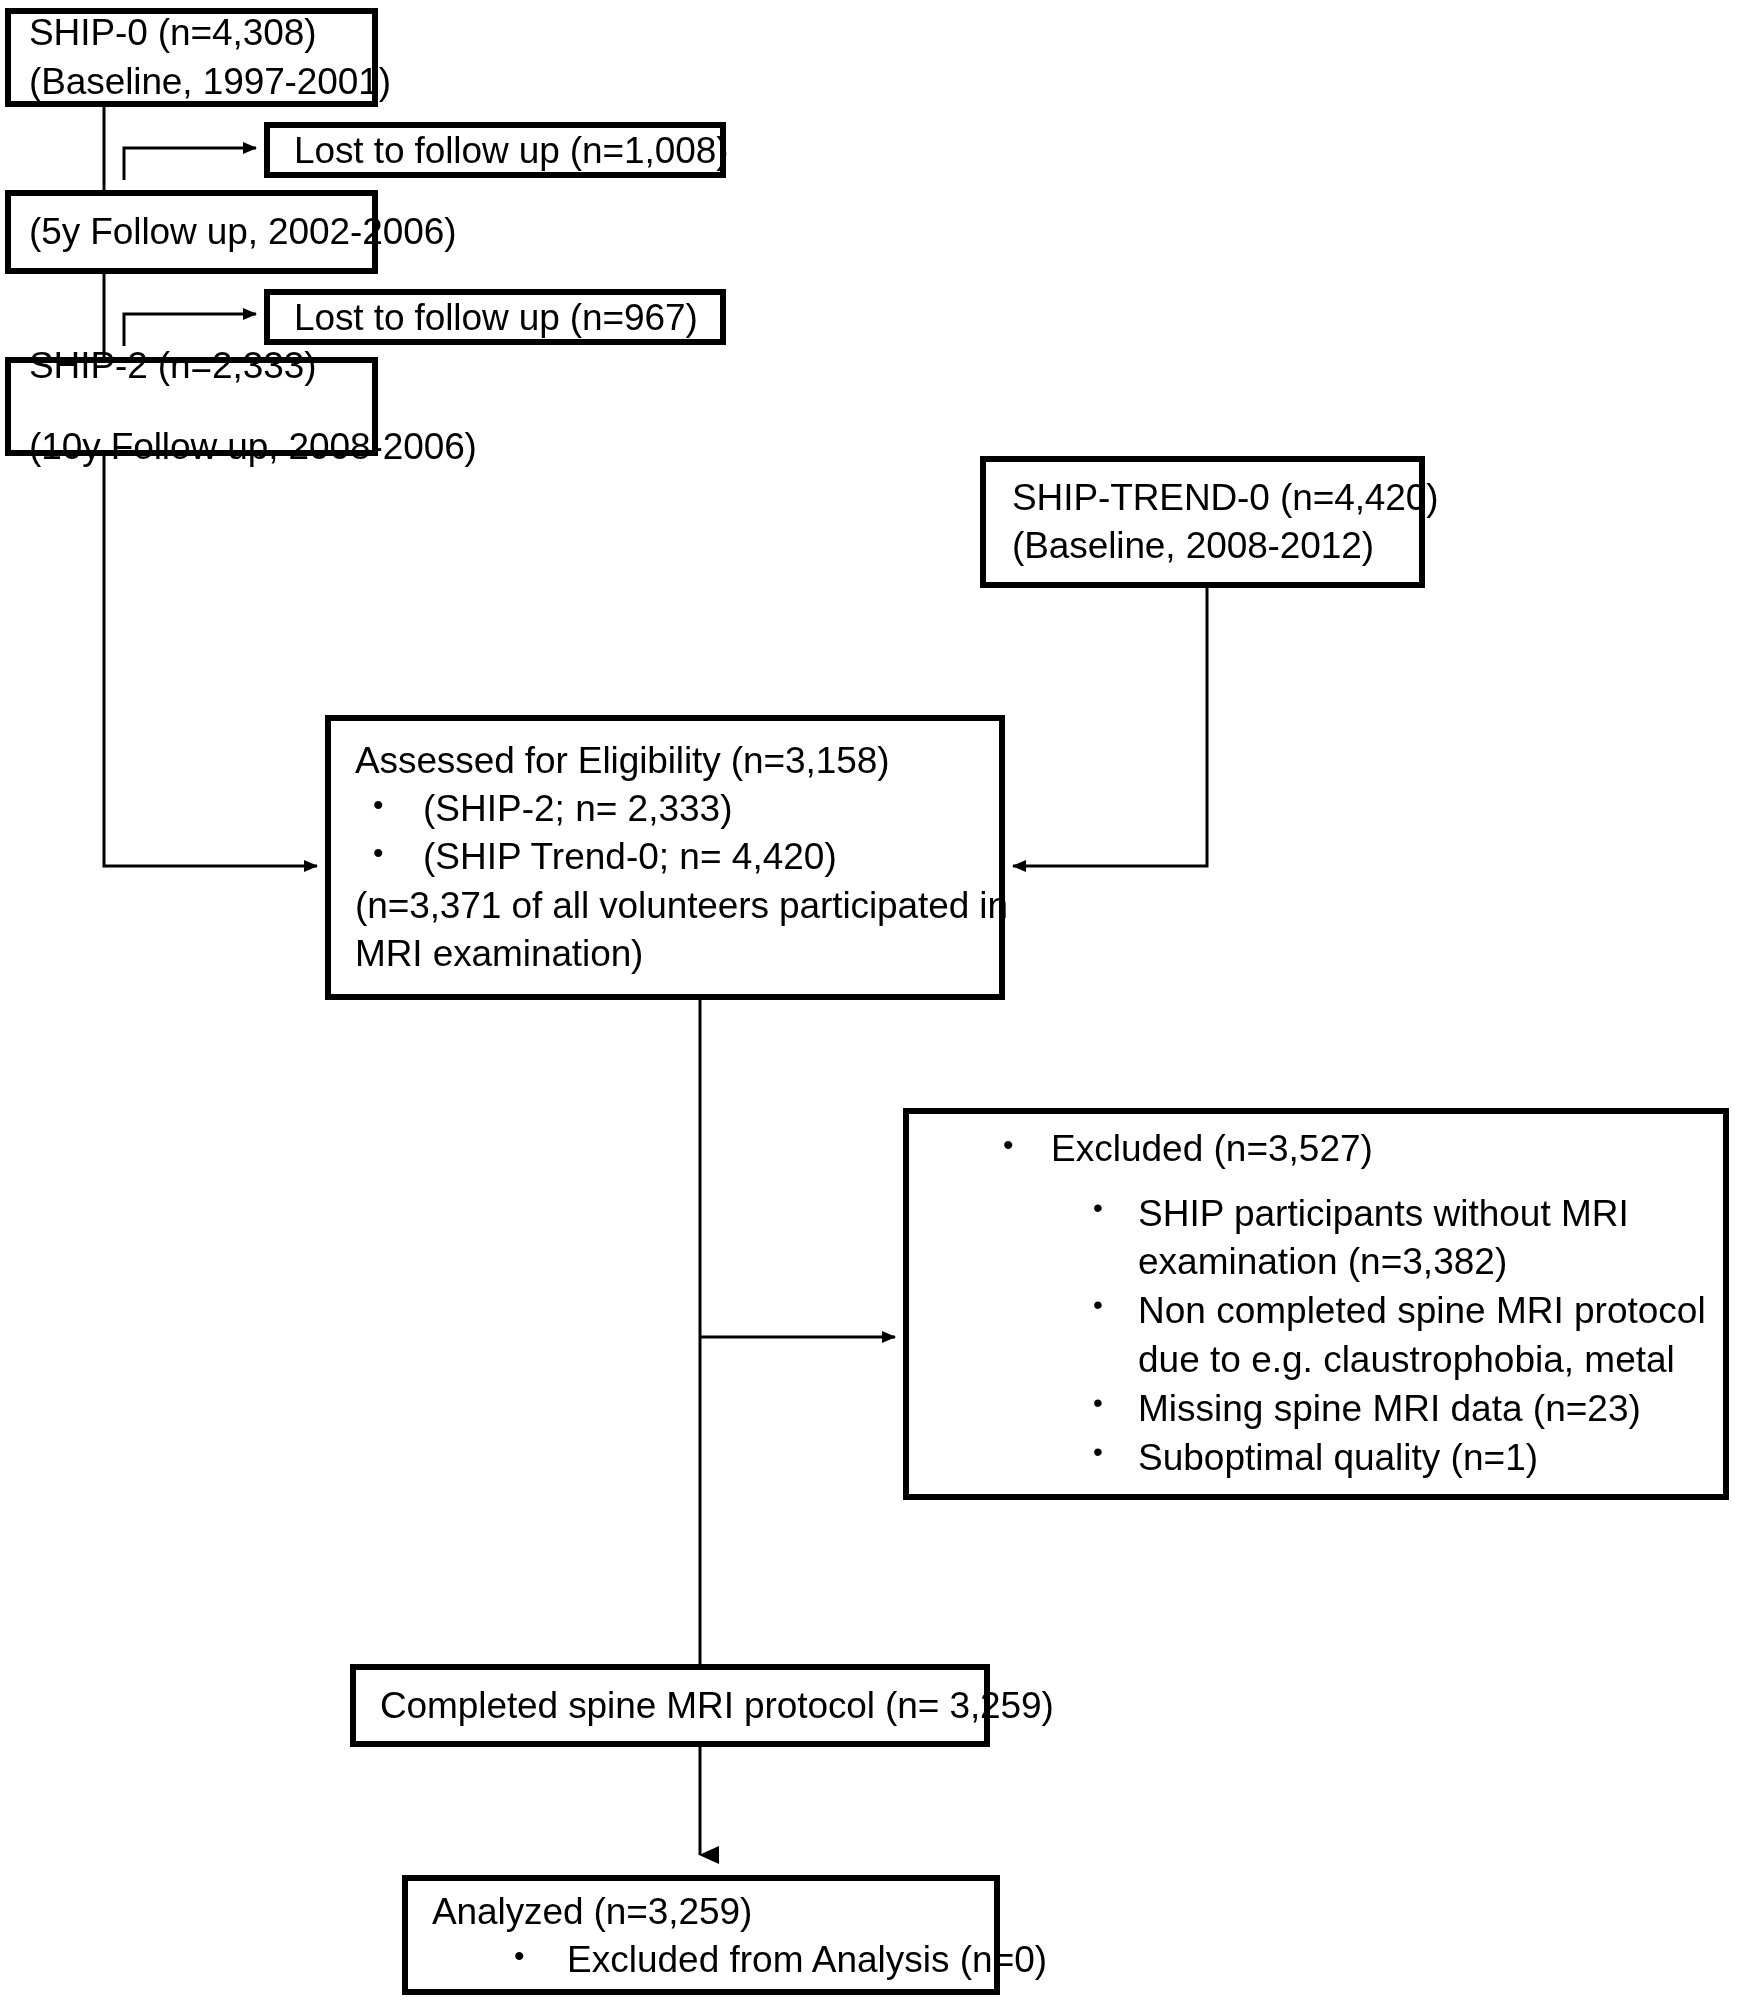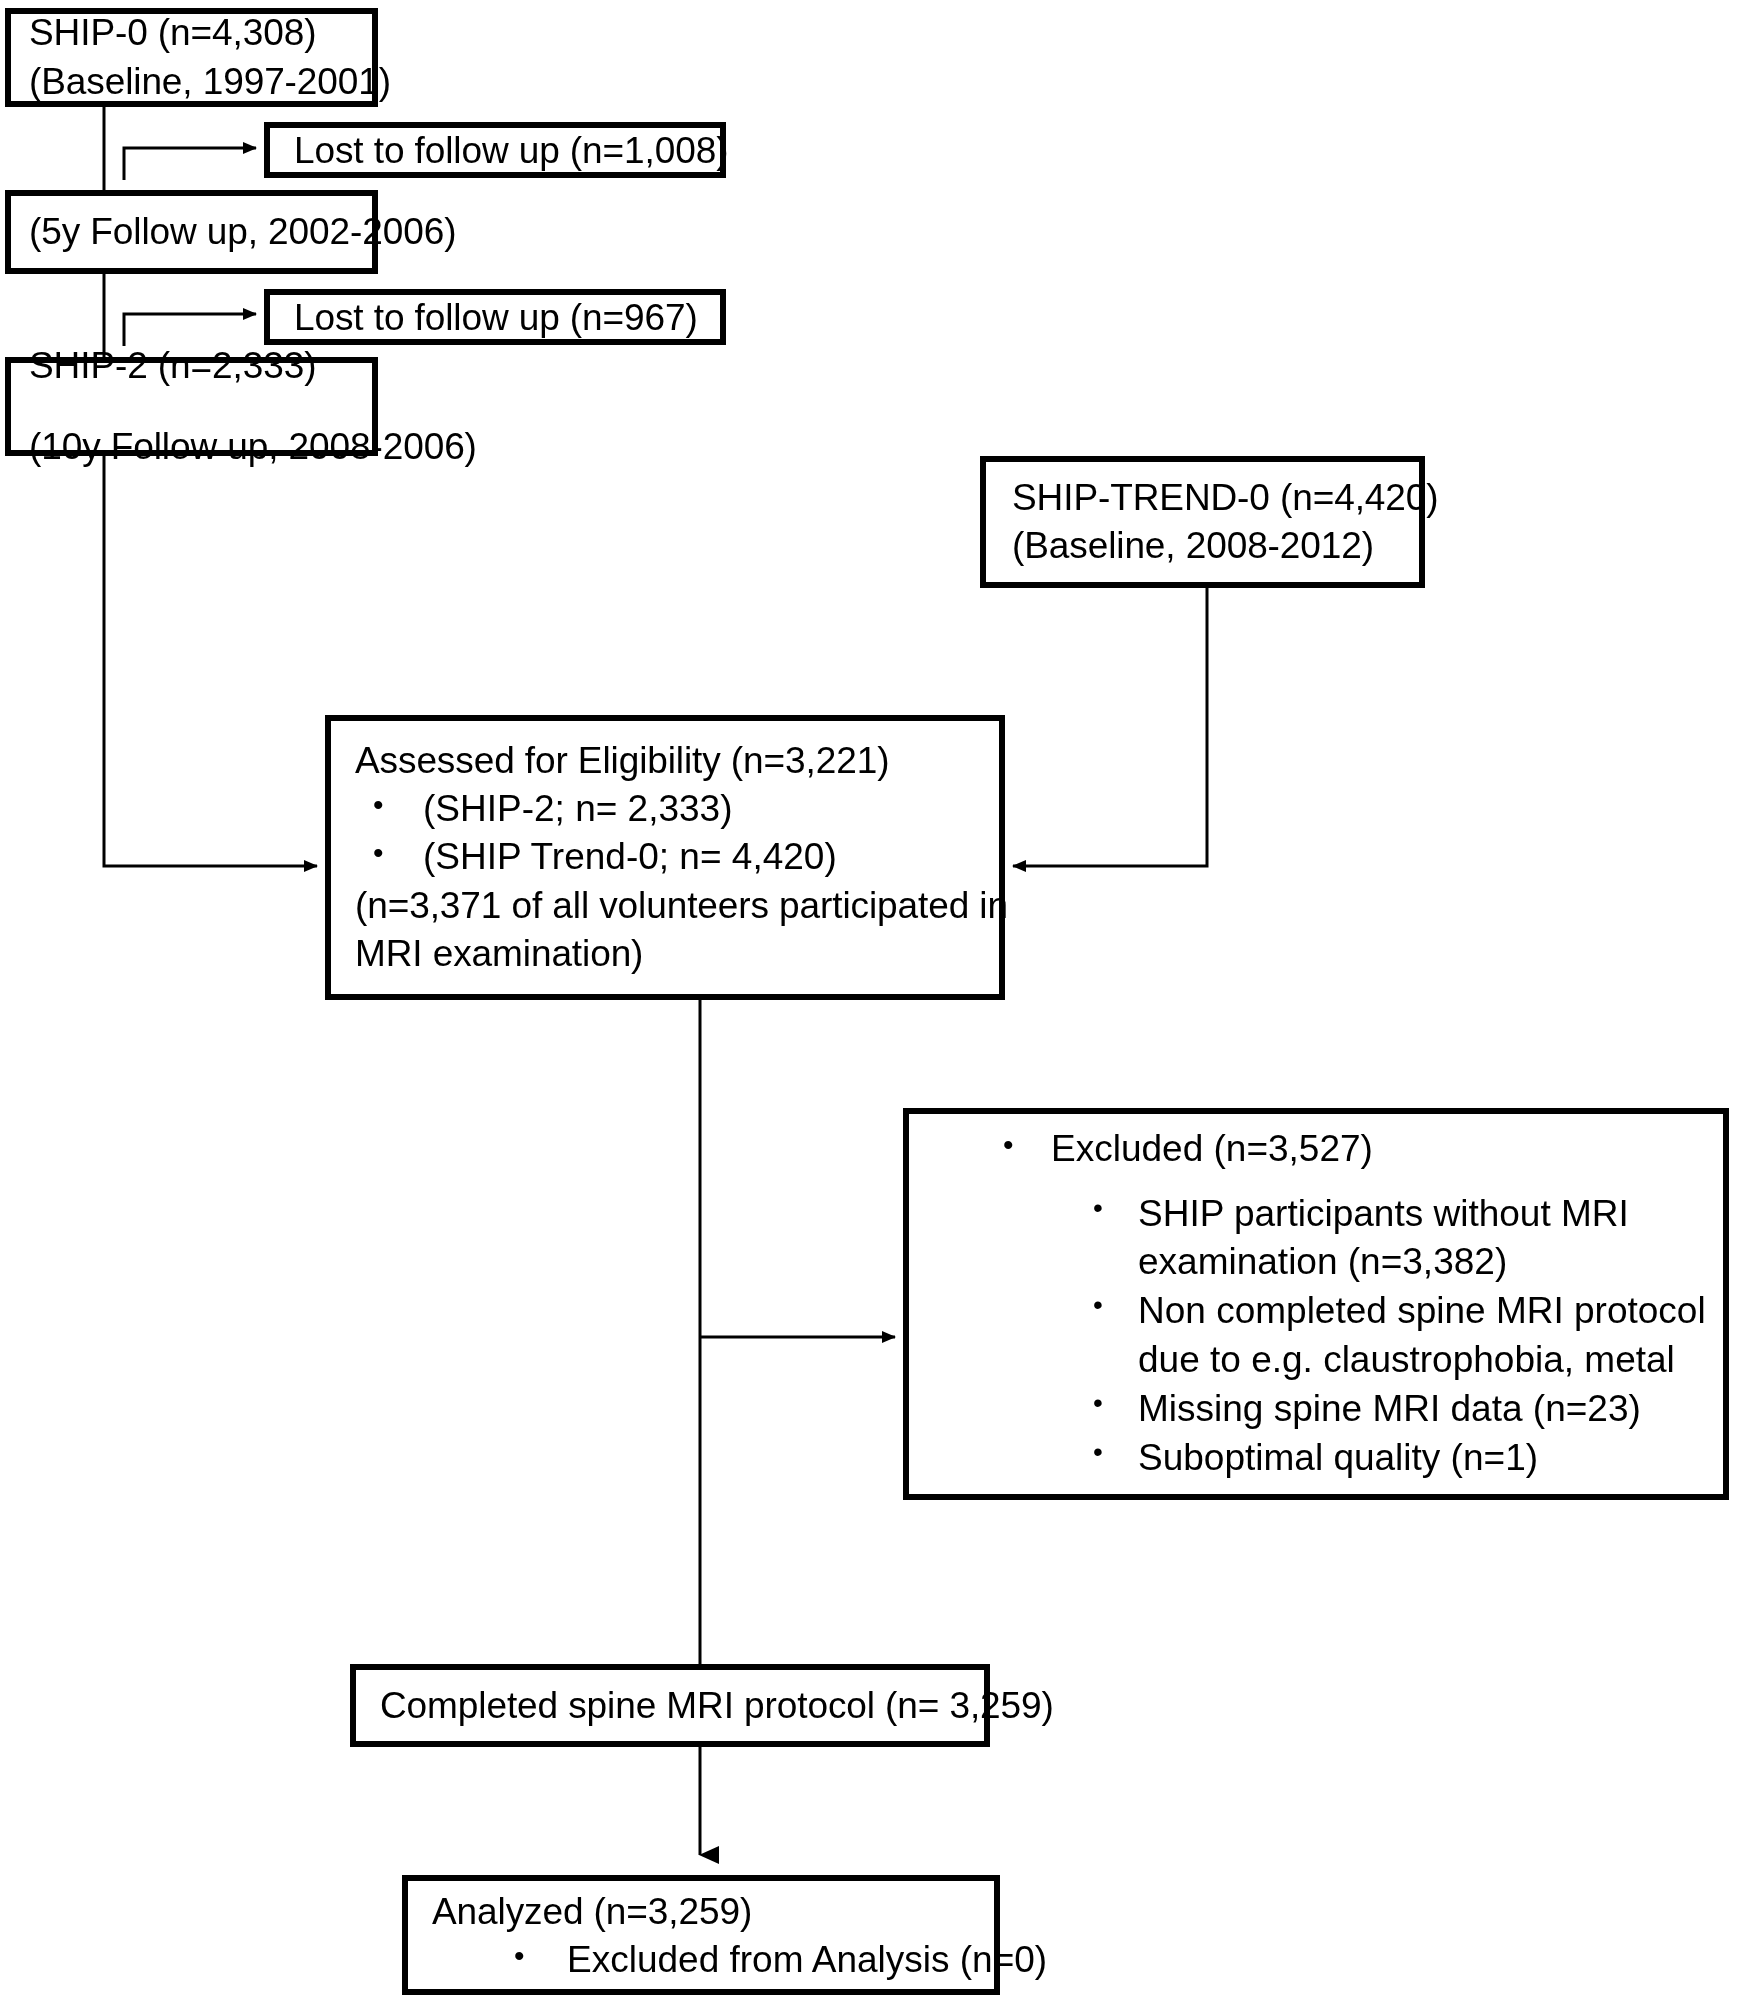--- a/index.html
+++ b/index.html
@@ -163,21 +163,21 @@
     <div class="line">SHIP-2 (n=2,333)</div>
     <div class="line">(10y Follow up, 2008-2006)</div>
   </div>
 
   <div class="node pad-std" style="left:980px; top:456px; width:445px; height:132px; padding-left:26px;">
     <div class="line">SHIP-TREND-0 (n=4,420)</div>
     <div class="line">(Baseline, 2008-2012)</div>
   </div>
 
   <div class="node pad-elig" style="left:325px; top:715px; width:680px; height:285px;">
-    <div class="line">Assessed for Eligibility (n=3,221)</div>
+    <div class="line">Assessed for Eligibility (n=3,158)</div>
     <ul class="bullets">
       <li>(SHIP-2; n= 2,333)</li>
       <li>(SHIP Trend-0; n= 4,420)</li>
     </ul>
     <div class="line">(n=3,371 of all volunteers participated in</div>
     <div class="line">MRI examination)</div>
   </div>
 
   <div class="node pad-excl" style="left:903px; top:1108px; width:826px; height:392px;">
     <div class="excl-top">Excluded (n=3,527)</div>

